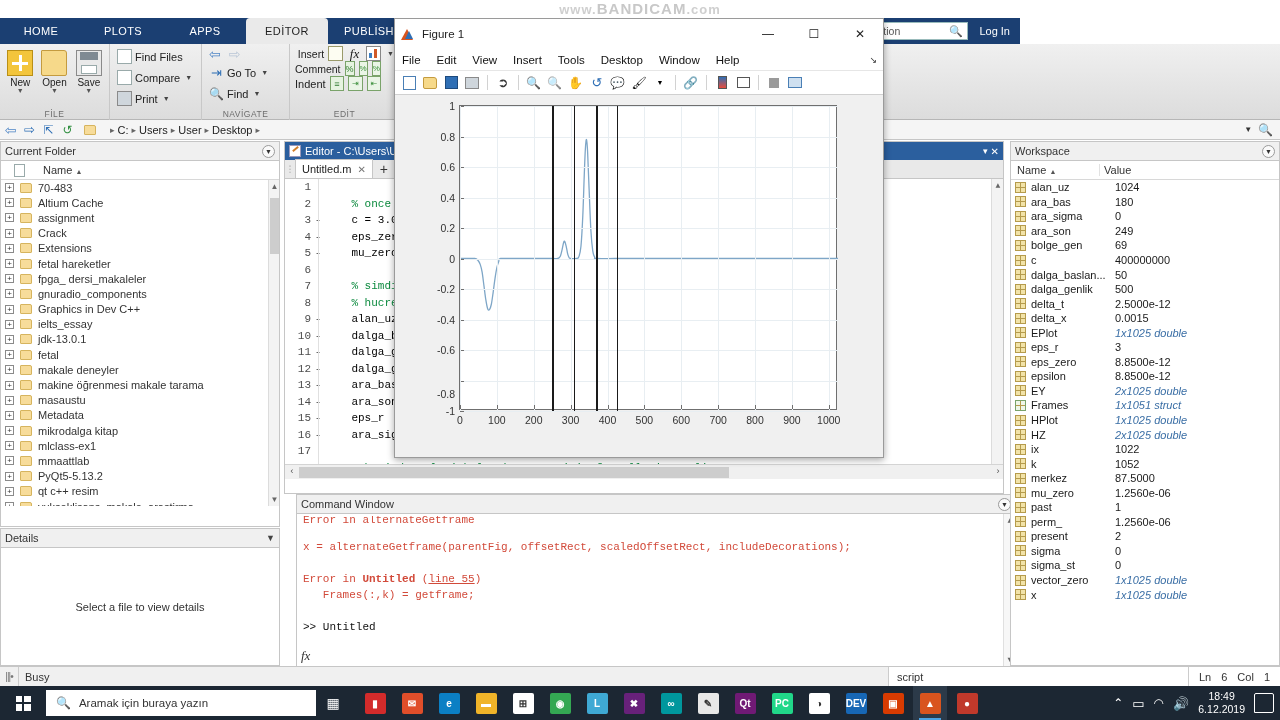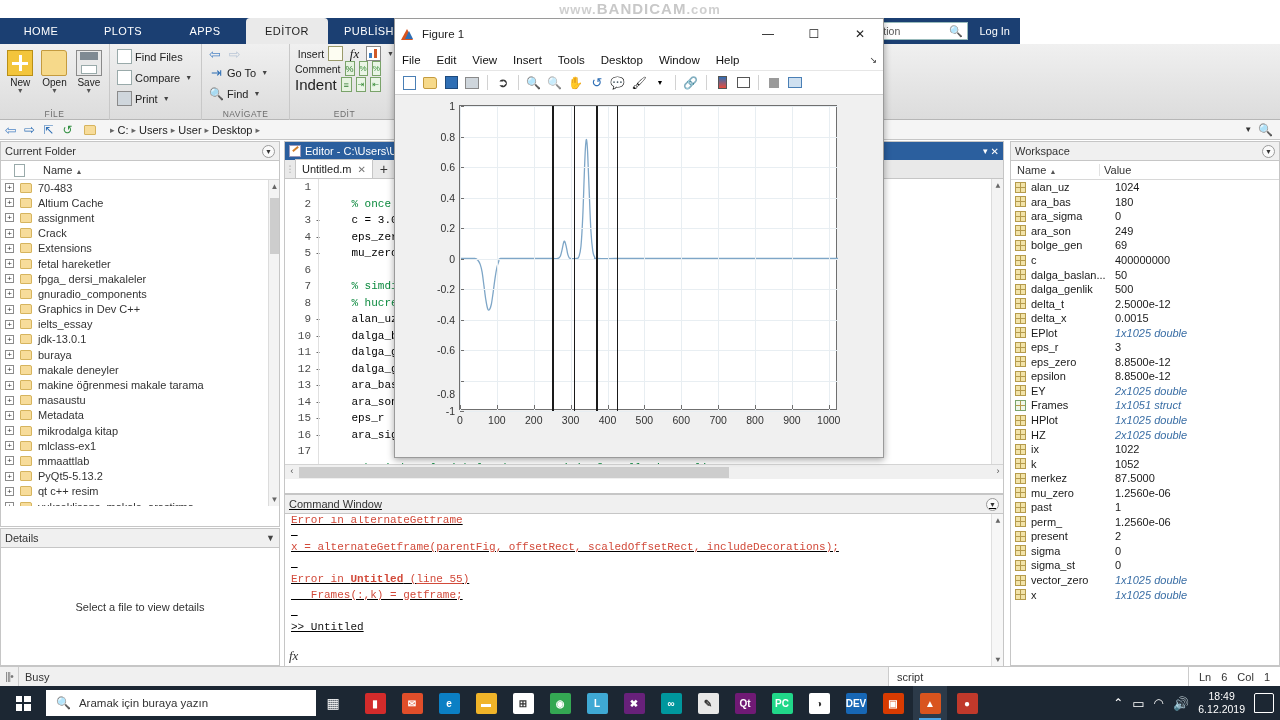--- a/index.html
+++ b/index.html
@@ -155,21 +155,21 @@
   .cd-txt{white-space:pre;color:#000;}
   .cmt{color:#0b8a3e;}
   .ed-gutter{position:absolute;left:33px;top:0;width:1px;height:300px;background:#e0e0e0;}
   .ed-hsb{position:absolute;left:0;bottom:0;width:720px;height:15px;background:#f0f0f0;border-top:1px solid #d4d4d4;display:flex;align-items:center;}
   .ed-hsb .ar{width:14px;text-align:center;font-size:9px;color:#555;}
   .ed-hsb .tr{height:11px;background:#cdcdcd;}
   .ed-vsb{position:absolute;right:0;top:0;width:12px;height:300px;background:#f3f3f3;border-left:1px solid #dcdcdc;}
   .ed-vsb .a{width:12px;height:13px;display:flex;align-items:center;justify-content:center;font-size:8px;color:#666;}
 
   
-  #cmdwin { left:284px; top:494px; width:720px; height:216px;text-decoration:underline; }
+  #cmdwin { left:296px; top:494px; width:720px; height:216px; }
   .cw-body{height:152px;padding:2px 0 0 6px;font-family:"Liberation Mono",monospace;font-size:11px;position:relative;overflow:hidden;}
   .cw-line{height:16px;white-space:pre;}
   .err{color:#d24a3a;}
   .lnk{color:#d24a3a;text-decoration:underline;}
   .cw-fx{position:absolute;left:4px;bottom:2px;font-style:italic;font-family:"Liberation Serif",serif;font-size:13px;color:#333;}
   .cw-vsb{position:absolute;right:0;top:0;width:12px;height:152px;background:#f7f7f7;border-left:1px solid #e0e0e0;}
   .cw-vsb .a{width:12px;height:13px;display:flex;align-items:center;justify-content:center;font-size:8px;color:#666;}
 
   
   #workspace { left:1010px; top:141px; width:270px; height:525px; }
@@ -357,21 +357,21 @@
         <span class="car2">▼</span>
       </div>
       <div class="rg-row" style="justify-content:flex-end;gap:4px">
         <span style="font-size:10.5px">Comment</span>
         <span class="ico ic-green" style="width:15px;height:15px">%</span>
         <span class="ico ic-gr2" style="width:15px;height:15px">%</span>
         <span class="ico ic-gr2" style="width:15px;height:15px">%</span>
         <span class="car2" style="visibility:hidden">▼</span>
       </div>
       <div class="rg-row" style="justify-content:flex-end;gap:4px">
-        <span style="font-size:15px">Indent</span>
+        <span style="font-size:11px">Indent</span>
         <span class="ico ic-green" style="width:15px;height:15px">≡</span>
         <span class="ico ic-gr2" style="width:15px;height:15px">⇥</span>
         <span class="ico ic-gr2" style="width:15px;height:15px">⇤</span>
         <span class="car2" style="visibility:hidden">▼</span>
       </div>
       <div class="rg-label">EDİT</div>
     </div>
 
     <div class="rgroup" style="width:70px">
       <div class="rg-row" style="height:76px;align-items:center;padding-left:4px">
@@ -475,21 +475,21 @@
           <span>ielts_essay</span>
         </div>
         <div class="cf-row">
           <span class="expand">+</span>
           <span class="fold"></span>
           <span>jdk-13.0.1</span>
         </div>
         <div class="cf-row">
           <span class="expand">+</span>
           <span class="fold"></span>
-          <span>buraya</span>
+          <span>fetal</span>
         </div>
         <div class="cf-row">
           <span class="expand">+</span>
           <span class="fold"></span>
           <span>makale deneyler</span>
         </div>
         <div class="cf-row">
           <span class="expand">+</span>
           <span class="fold"></span>
           <span>makine öğrenmesi makale tarama</span>

